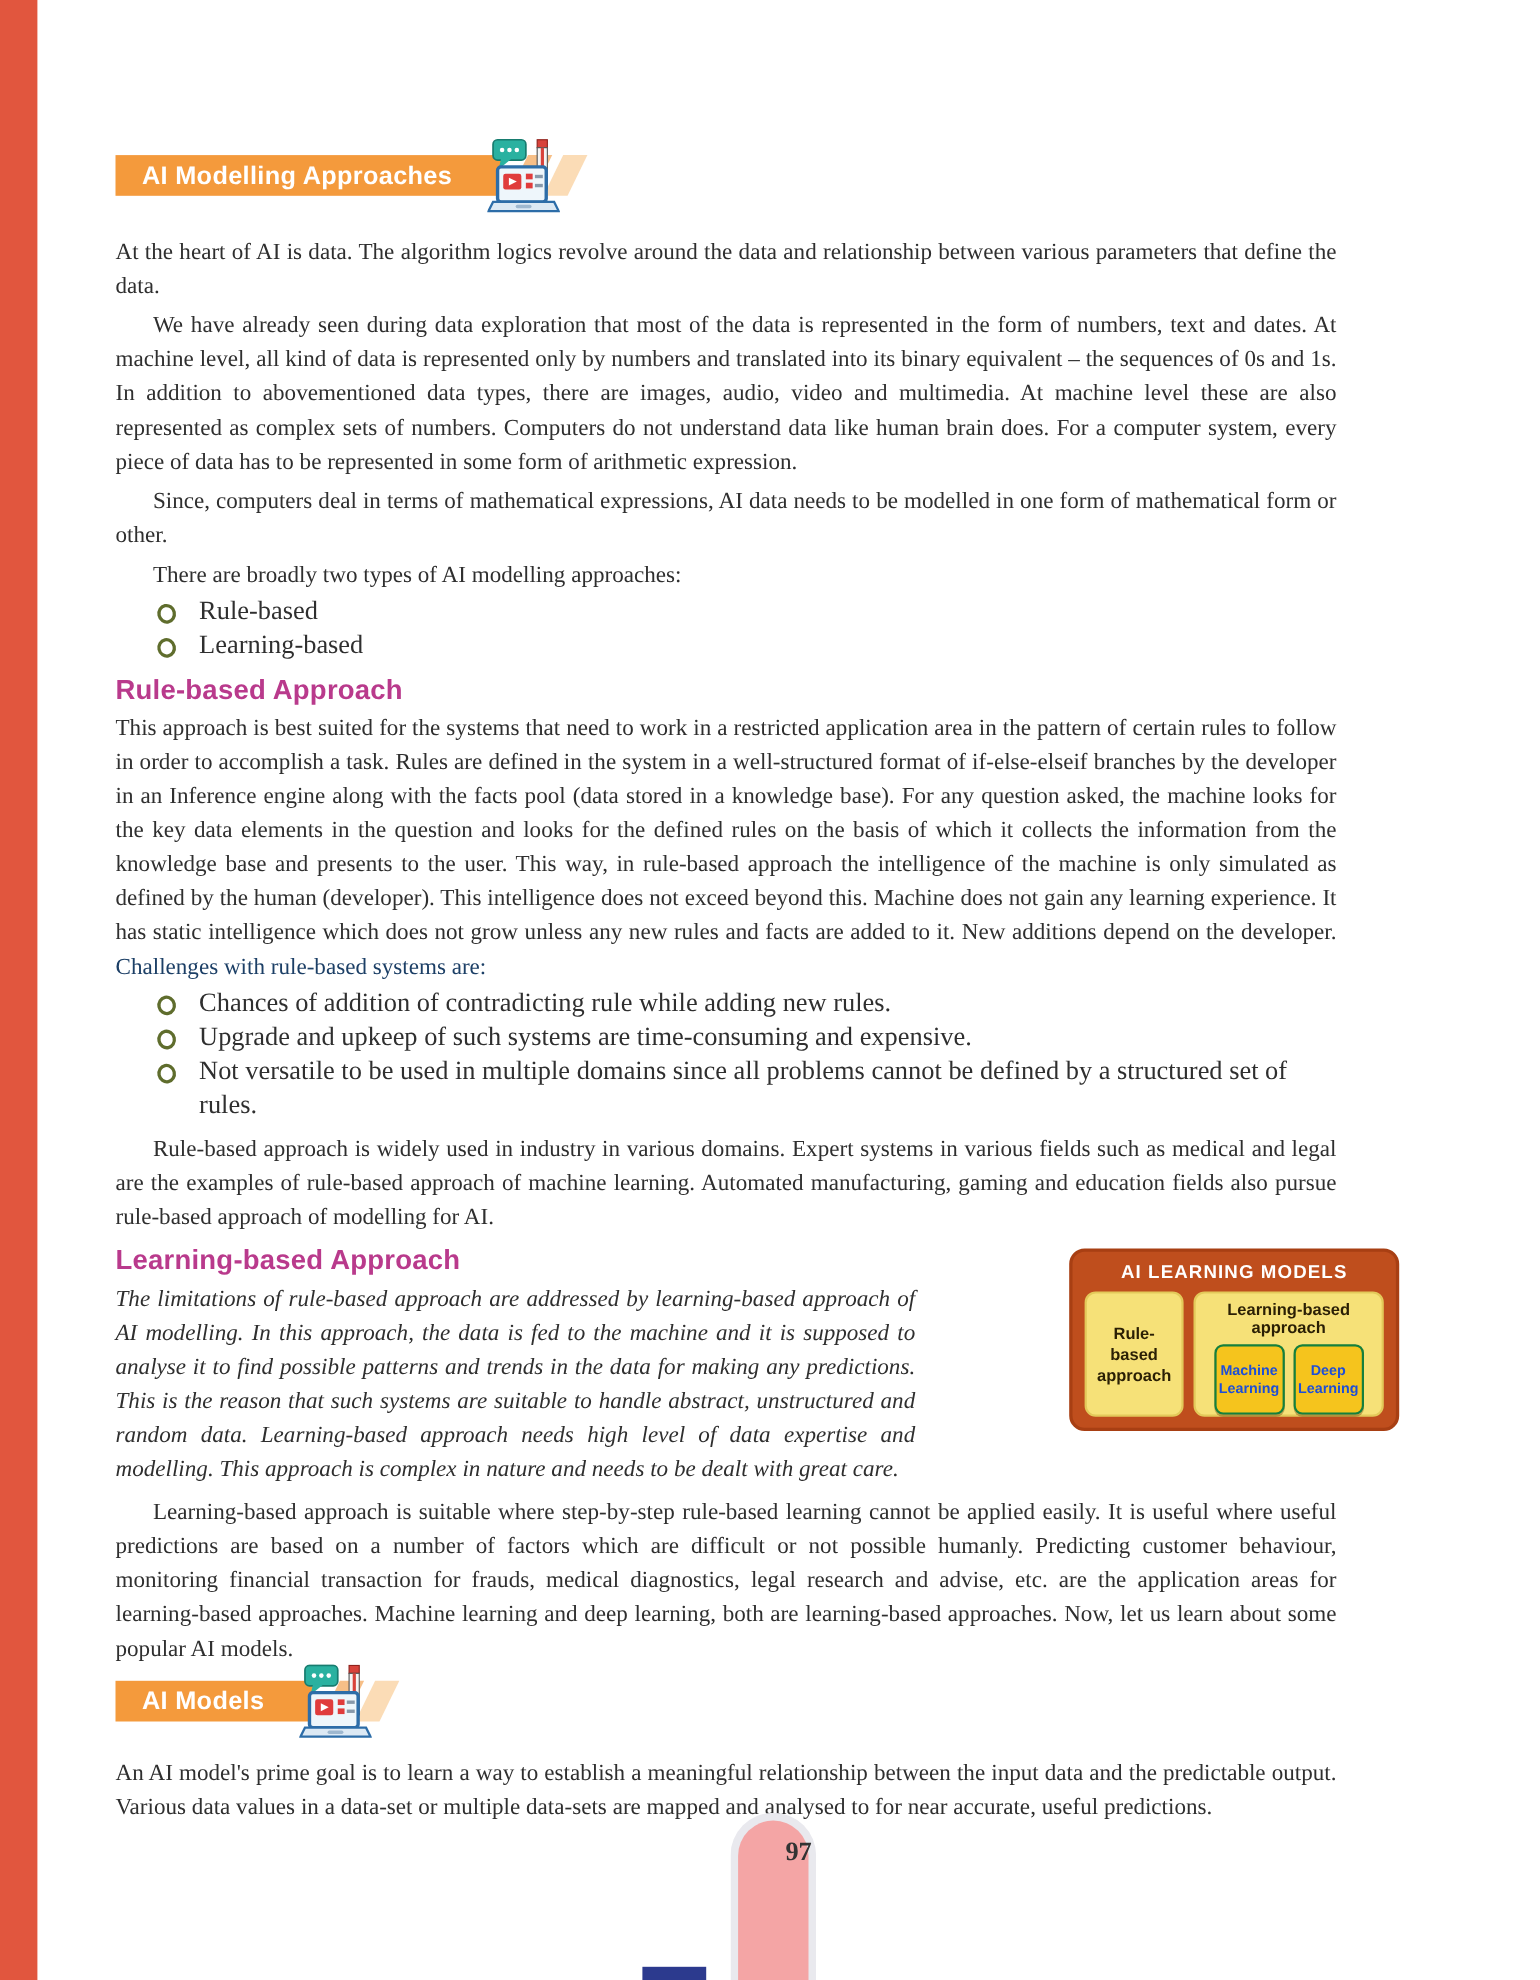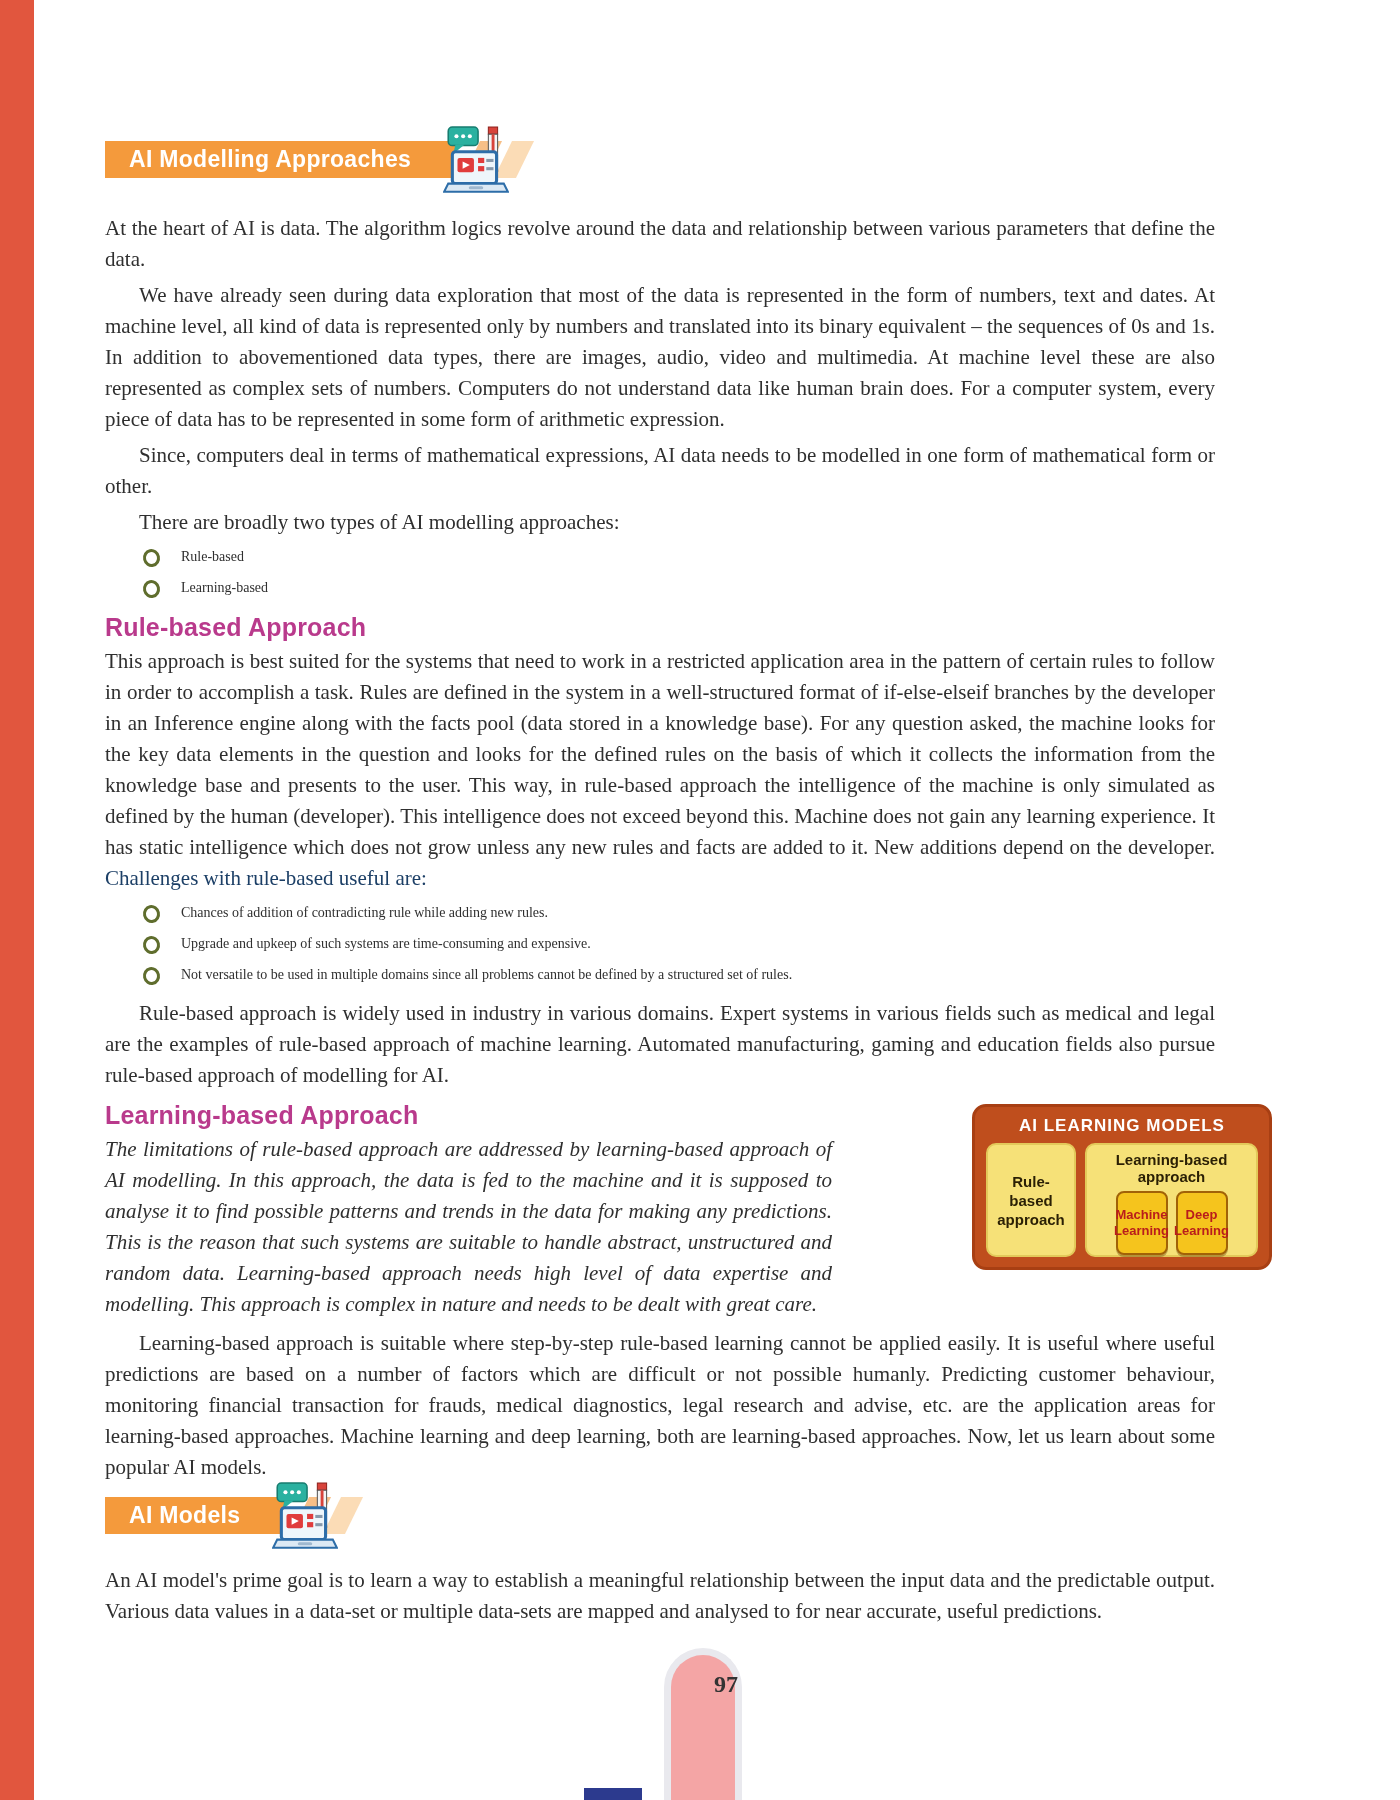--- a/index.html
+++ b/index.html
@@ -42,21 +42,21 @@
     text-align:justify;
   }
   p.body.ind { text-indent:34px; }
   .gap-s { margin-top:5px !important; }
   .gap-m { margin-top:8px !important; }
   .challenge { color:#1c3f66; }
   
   ul.bullets { list-style:none; margin:3px 0 0 0; padding:0 0 0 38px; }
   ul.bullets li {
     display:flex; align-items:flex-start;
-    font-size:14px; line-height:31px; margin:0;
+    font-size:24px; line-height:31px; margin:0;
   }
   .bullet-glyph {
     flex:none; width:11px; height:12px;
     border:3px solid #5f6d2d; border-radius:50%;
     margin:8px 21px 0 0; transform:rotate(-12deg);
     display:inline-block;
   }
   
   h2.sec {
     margin:9px 0 4px 0;
@@ -91,26 +91,26 @@
     flex:1; box-sizing:border-box;
     background:#f6e178; border:2px solid #e3c95a; border-radius:10px;
     padding:5px 6px;
   }
   .fig-right-heading {
     text-align:center; font-weight:bold; font-size:15px;
     color:#2a1f04; margin:1px 0 6px 0;
   }
   .fig-models { display:flex; gap:8px; justify-content:center; }
   .fig-model {
-    width:52px; box-sizing:border-box; min-height:64px;
-    background:#f5c41d; border:2px solid #a16207; border-radius:8px;
+    width:64px; box-sizing:border-box; min-height:64px;
+    background:#f5c41d; border:2px solid #15803d; border-radius:8px;
     box-shadow:0 2px 0 rgba(90,50,0,0.35);
     display:flex; align-items:center; justify-content:center;
     text-align:center; font-weight:bold; font-size:13px; line-height:16px;
-    color:#b91c1c; padding:4px 2px;
+    color:#1d4ed8; padding:4px 2px;
   }
   
   .navy-bar {
     position:absolute; left:584px; top:1788px; width:58px; height:12px;
     background:#2c3a8e;
   }
   .page-tab {
     position:absolute; left:664px; top:1648px;
     width:78px; height:152px; box-sizing:border-box;
     background:#f4a5a5;
@@ -177,21 +177,21 @@
       <span>Rule-based</span>
     </li>
     <li>
       <span class="bullet-glyph"></span>
       <span>Learning-based</span>
     </li>
   </ul>
 
   <h2 class="sec">Rule-based Approach</h2>
   <p class="body"><span>This approach is best suited for the systems that need to work in a restricted application area in the pattern of certain rules to follow in order to accomplish a task. Rules are defined in the system in a well-structured format of if-else-elseif branches by the developer in an Inference engine along with the facts pool (data stored in a knowledge base). For any question asked, the machine looks for the key data elements in the question and looks for the defined rules on the basis of which it collects the information from the knowledge base and presents to the user. This way, in rule-based approach the intelligence of the machine is only simulated as defined by the human (developer). This intelligence does not exceed beyond this. Machine does not gain any learning experience. It has static intelligence which does not grow unless any new rules and facts are added to it. New additions depend on the developer.</span>
-    <span class="challenge">Challenges with rule-based useful are:</span></p>
+    <span class="challenge">Challenges with rule-based systems are:</span></p>
 
   <ul class="bullets">
     <li>
       <span class="bullet-glyph"></span>
       <span>Chances of addition of contradicting rule while adding new rules.</span>
     </li>
     <li>
       <span class="bullet-glyph"></span>
       <span>Upgrade and upkeep of such systems are time-consuming and expensive.</span>
     </li>

